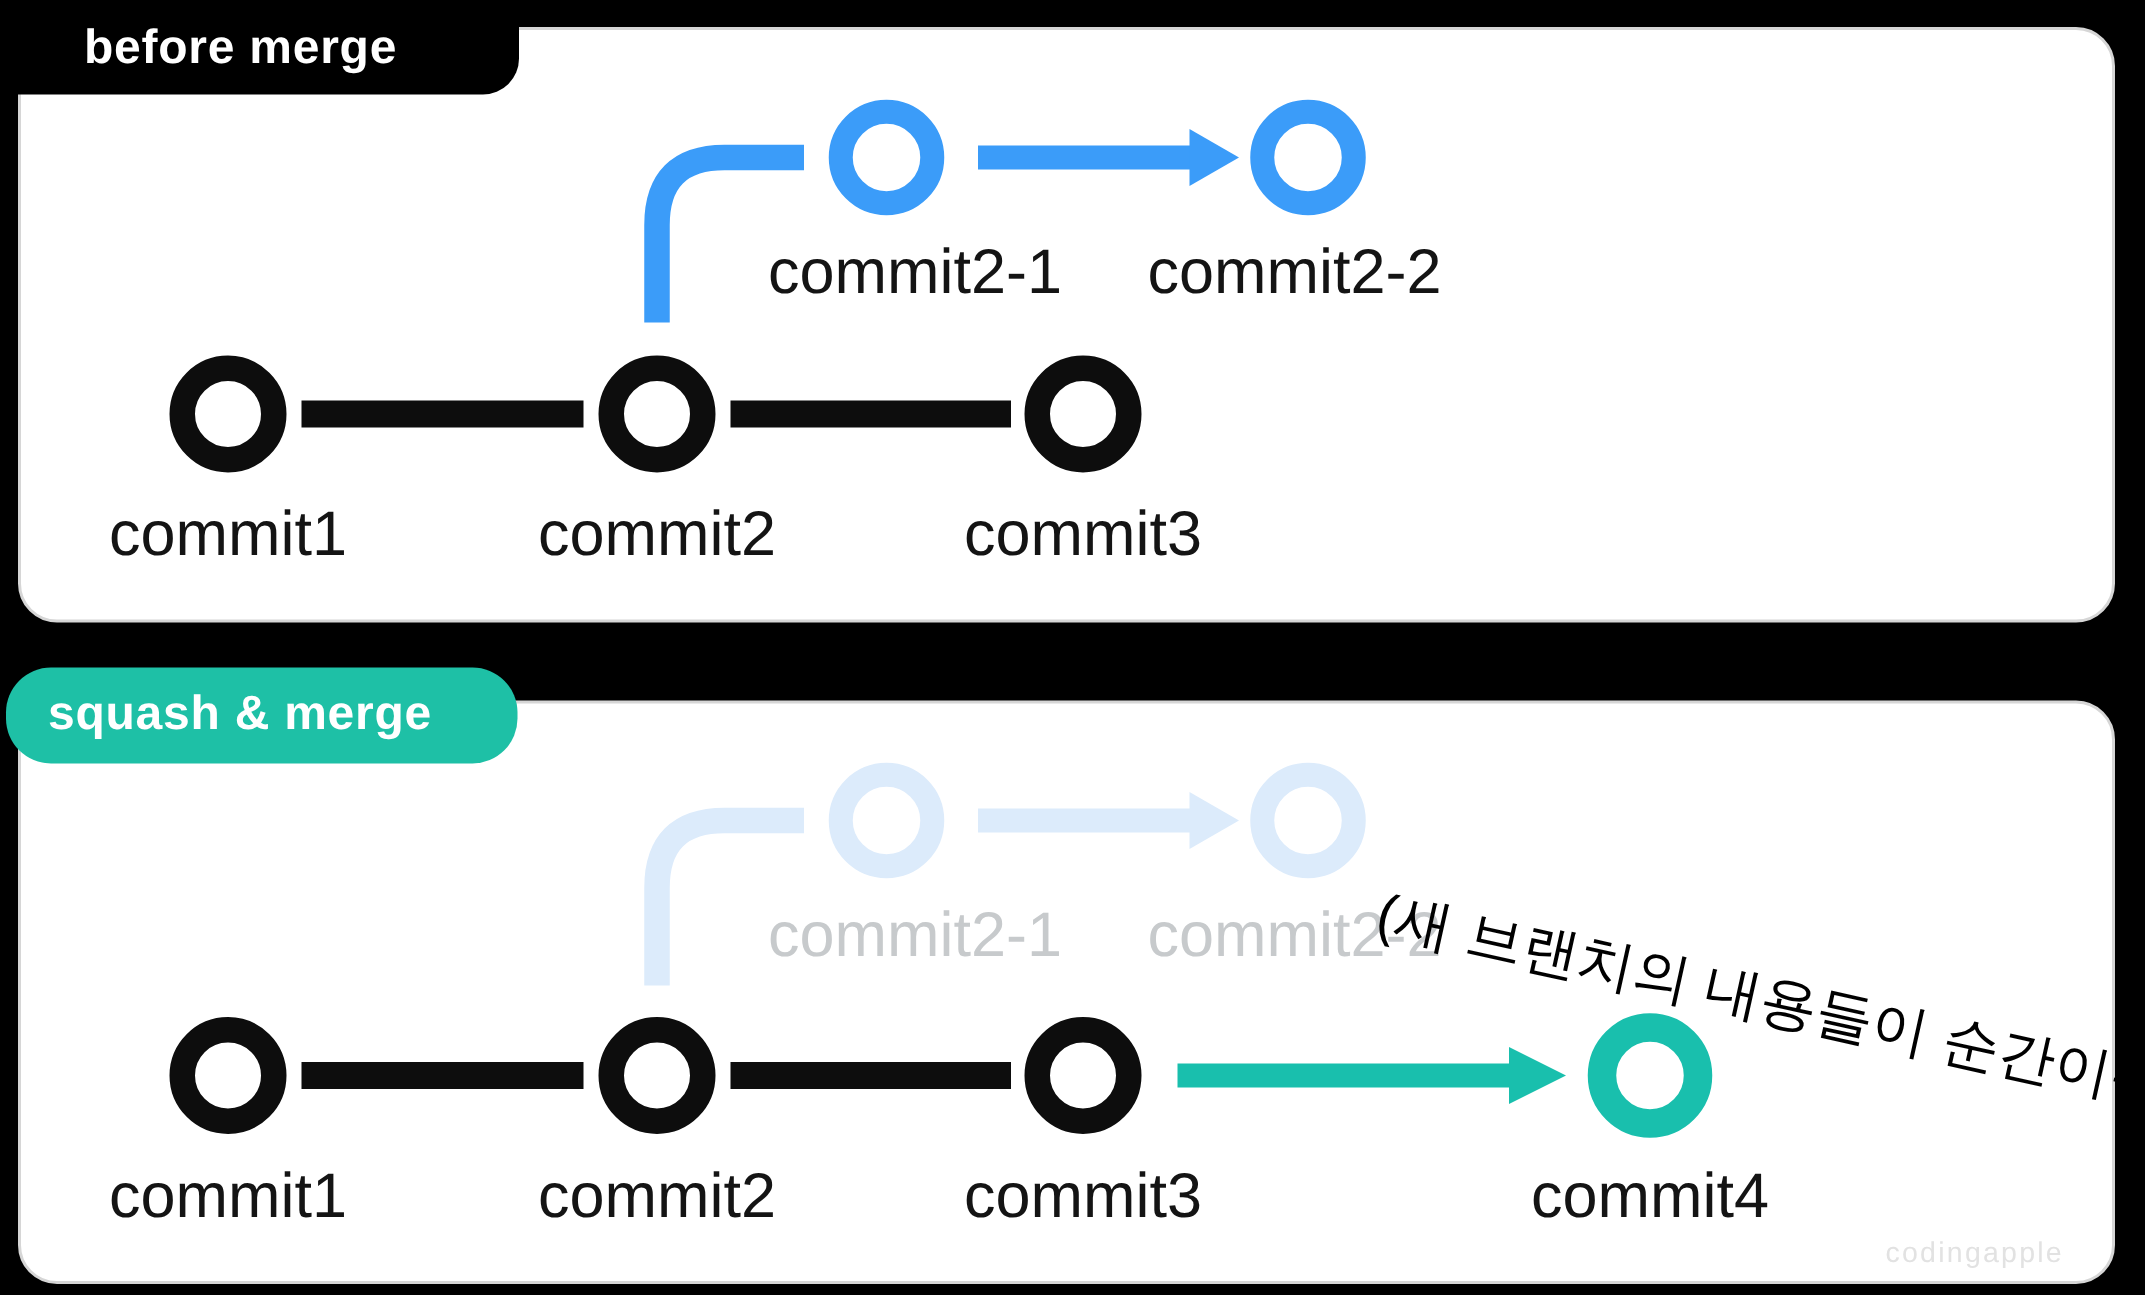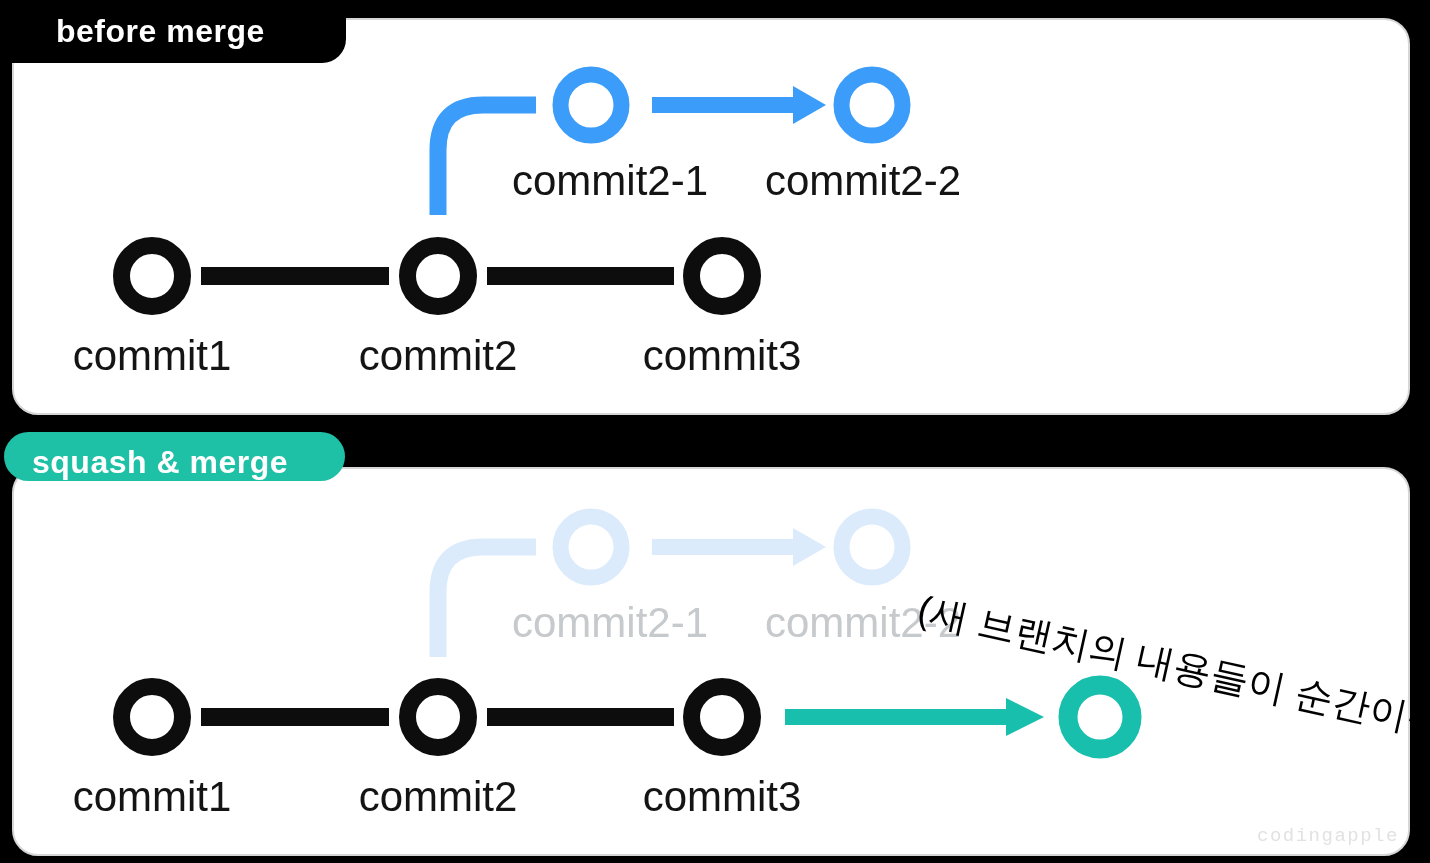--- a/index.html
+++ b/index.html
@@ -6,30 +6,30 @@
   .page{position:relative;width:1430px;height:863px;background:var(--background);
         font-family:"Liberation Sans","DejaVu Sans",sans-serif;overflow:hidden;}
   .panel{position:absolute;left:12px;width:1398px;background:var(--panel-bg);
          border:2px solid var(--panel-border);border-radius:26px;box-sizing:border-box;}
   .panel.top{top:18px;height:397px;}
   .panel.bottom{top:467px;height:389px;}
   .tag{position:absolute;color:var(--tag-text);font-weight:700;font-size:32px;
        letter-spacing:.5px;box-sizing:border-box;white-space:nowrap;}
   .tag.black{left:0;top:0;width:346px;height:63px;background:var(--tag-black-bg);
              border-radius:0 0 24px 0;padding-left:56px;line-height:63px;}
-  .tag.teal{left:4px;top:432px;width:341px;height:49px;background:var(--tag-teal-bg);
+  .tag.teal{left:4px;top:445px;width:341px;height:64px;background:var(--tag-teal-bg);
             border-radius:30px;padding-left:28px;line-height:61px;}
   svg.graph{position:absolute;left:0;top:0;}
   .commit-label{position:absolute;transform:translateX(-50%);font-size:42px;
                 color:var(--label-text);white-space:nowrap;}
   .commit-label.faded{color:var(--faded-label);}
   .annotation{position:absolute;left:924px;top:584px;font-size:38px;color:#000;
               white-space:nowrap;transform:rotate(12.5deg);transform-origin:0 0;}
   .watermark{position:absolute;left:1257px;top:825px;font-size:19px;letter-spacing:1.5px;
-             font-family:Liberation Mono, monospace;color:var(--watermark-text);}
+             font-family:Liberation Sans, sans-serif;color:var(--watermark-text);}
 </style>
 </head>
 <body>
 
 <div class="page">
 
   <section class="panel top"></section>
   <section class="panel bottom"></section>
 
   <div class="tag black">
@@ -84,17 +84,18 @@
   <div class="commit-label" style="left:863px;top:157px">commit2-2</div>
   <div class="commit-label" style="left:152px;top:332px">commit1</div>
   <div class="commit-label" style="left:438px;top:332px">commit2</div>
   <div class="commit-label" style="left:722px;top:332px">commit3</div>
 
   <div class="commit-label faded" style="left:610px;top:599px">commit2-1</div>
   <div class="commit-label faded" style="left:863px;top:599px">commit2-2</div>
   <div class="commit-label" style="left:152px;top:773px">commit1</div>
   <div class="commit-label" style="left:438px;top:773px">commit2</div>
   <div class="commit-label" style="left:722px;top:773px">commit3</div>
+  <div class="commit-label" style="left:1100px;top:773px">commit4</div>
 
   <div class="annotation">(새 브랜치의 내용들이 순간이동)</div>
 
   <div class="watermark">codingapple</div>
 </div>
 
 </body></html>

